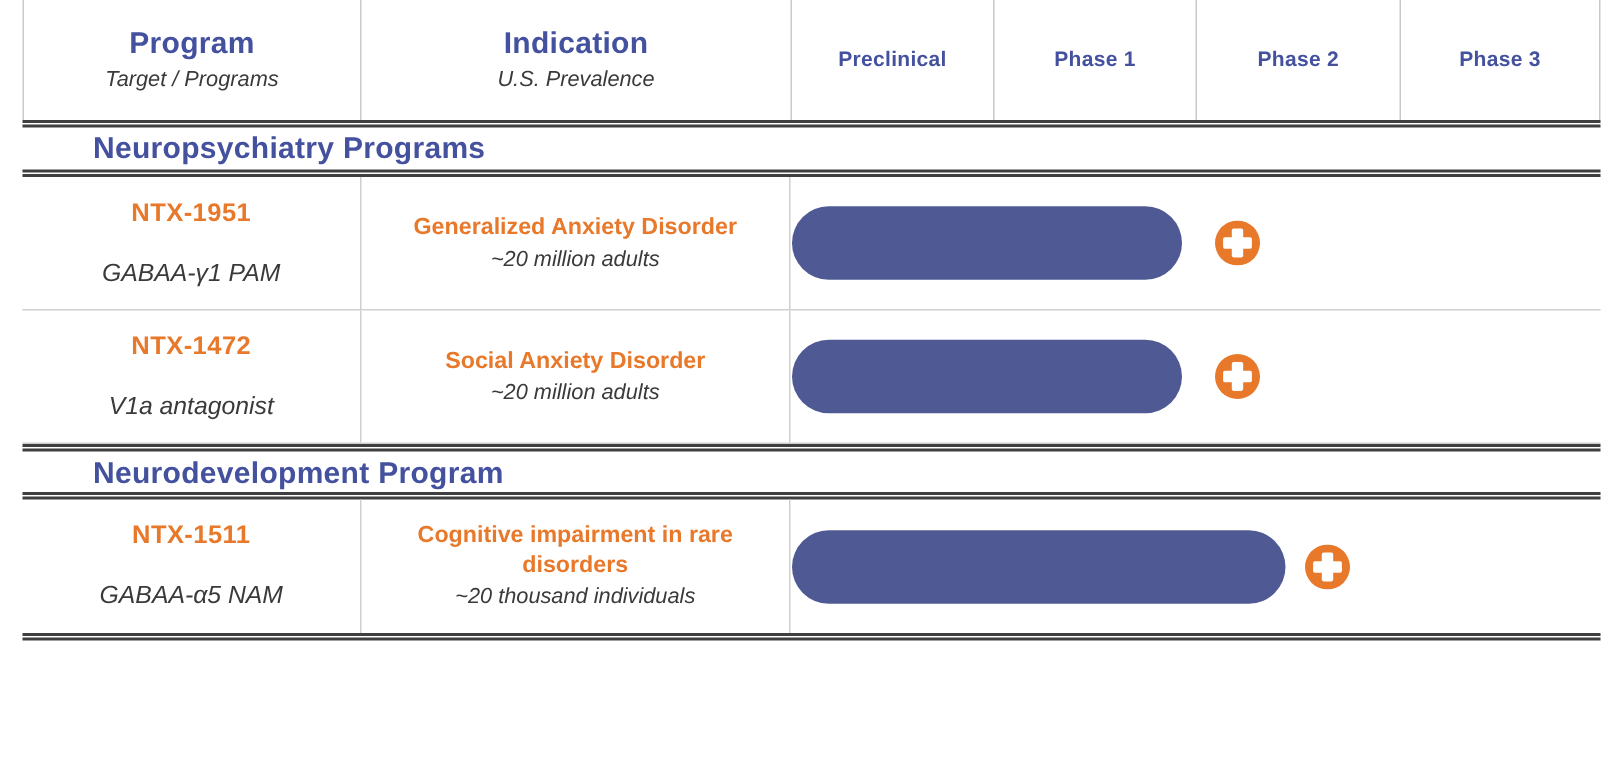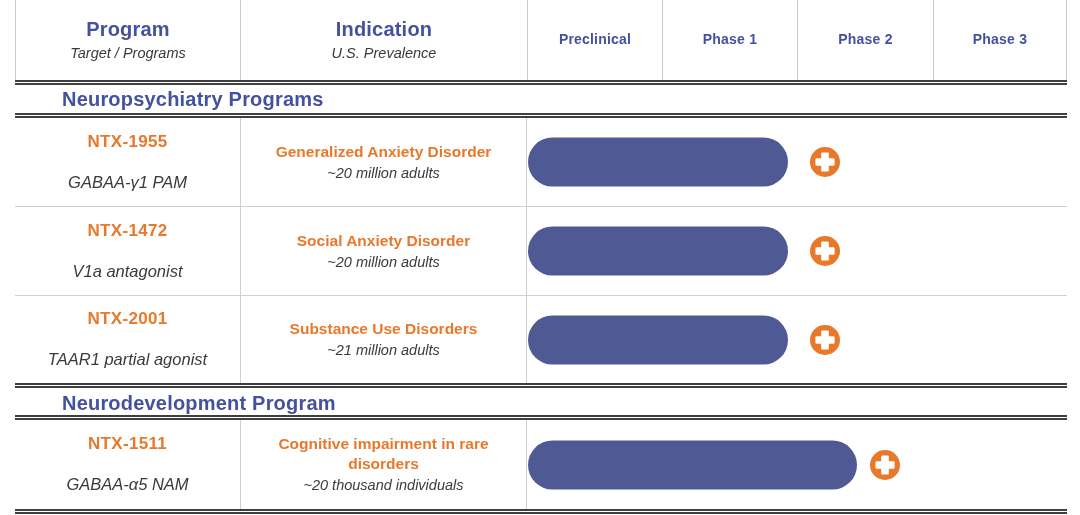--- a/index.html
+++ b/index.html
@@ -81,21 +81,21 @@
         <div class="th-title">Phase 3</div>
       </div>
     </div>
 
     <div class="section-band">
       <span class="section-title">Neuropsychiatry Programs</span>
     </div>
 
     <div class="row">
       <div class="cell prog">
-        <div class="prog-name">NTX-1955</div>
+        <div class="prog-name">NTX-1951</div>
         <div class="prog-mech">GABAA-γ1 PAM</div>
       </div>
       <div class="cell ind">
         <div class="ind-name">Generalized Anxiety Disorder</div>
         <div class="ind-prev">~20 million adults</div>
       </div>
       <div class="cell phases">
         <div class="bar" style="width: 48.2%;"></div>
         <span class="plus" style="left: 55.2%;">
           <svg viewBox="0 0 30 30" width="30" height="30">
@@ -121,40 +121,20 @@
         <span class="plus" style="left: 55.2%;">
           <svg viewBox="0 0 30 30" width="30" height="30">
             <circle cx="15" cy="15" r="15" fill="#E8782A"></circle>
             <rect x="5.4" y="11.2" width="19.2" height="7.6" rx="1.2" fill="#ffffff"></rect>
             <rect x="11.2" y="5.4" width="7.6" height="19.2" rx="1.2" fill="#ffffff"></rect>
           </svg>
         </span>
       </div>
     </div>
 
-    <div class="row r3 no-sep">
-      <div class="cell prog">
-        <div class="prog-name">NTX-2001</div>
-        <div class="prog-mech">TAAR1 partial agonist</div>
-      </div>
-      <div class="cell ind">
-        <div class="ind-name">Substance Use Disorders</div>
-        <div class="ind-prev">~21 million adults</div>
-      </div>
-      <div class="cell phases">
-        <div class="bar" style="width: 48.2%;"></div>
-        <span class="plus" style="left: 55.2%;">
-          <svg viewBox="0 0 30 30" width="30" height="30">
-            <circle cx="15" cy="15" r="15" fill="#E8782A"></circle>
-            <rect x="5.4" y="11.2" width="19.2" height="7.6" rx="1.2" fill="#ffffff"></rect>
-            <rect x="11.2" y="5.4" width="7.6" height="19.2" rx="1.2" fill="#ffffff"></rect>
-          </svg>
-        </span>
-      </div>
-    </div>
 
     <div class="section-band band2">
       <span class="section-title">Neurodevelopment Program</span>
     </div>
 
     <div class="row no-sep">
       <div class="cell prog">
         <div class="prog-name">NTX-1511</div>
         <div class="prog-mech">GABAA-α5 NAM</div>
       </div>

